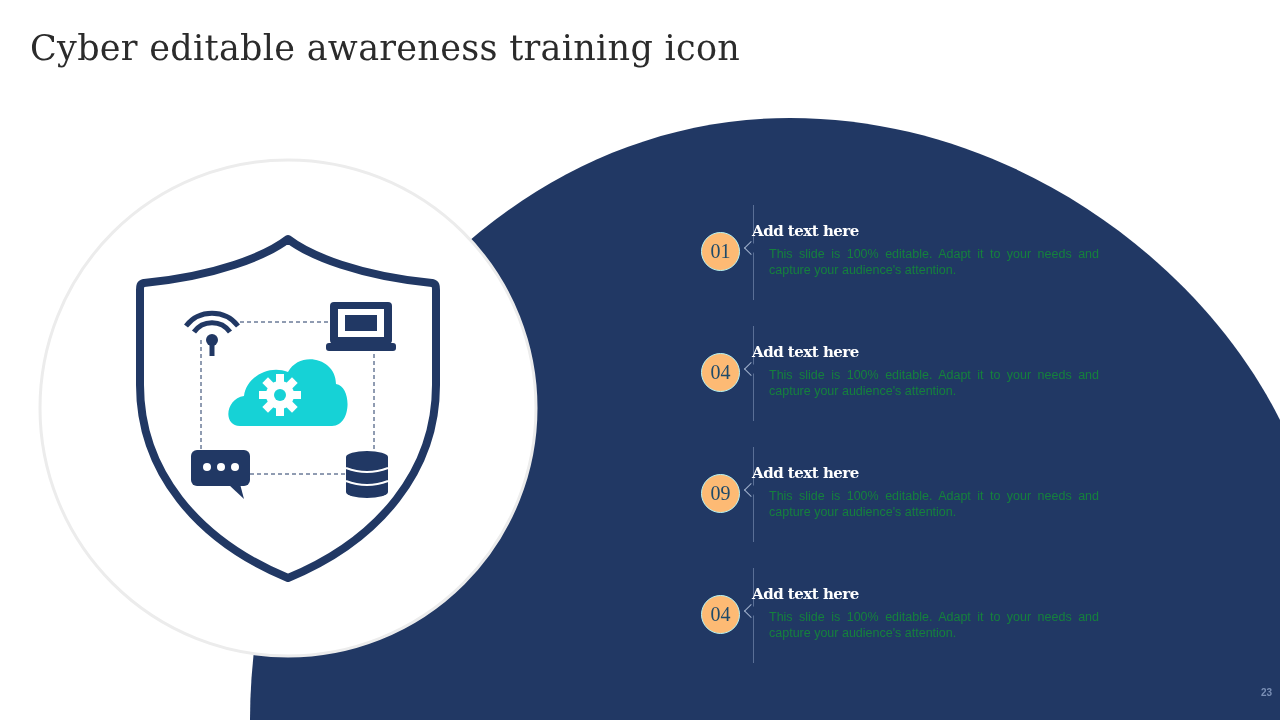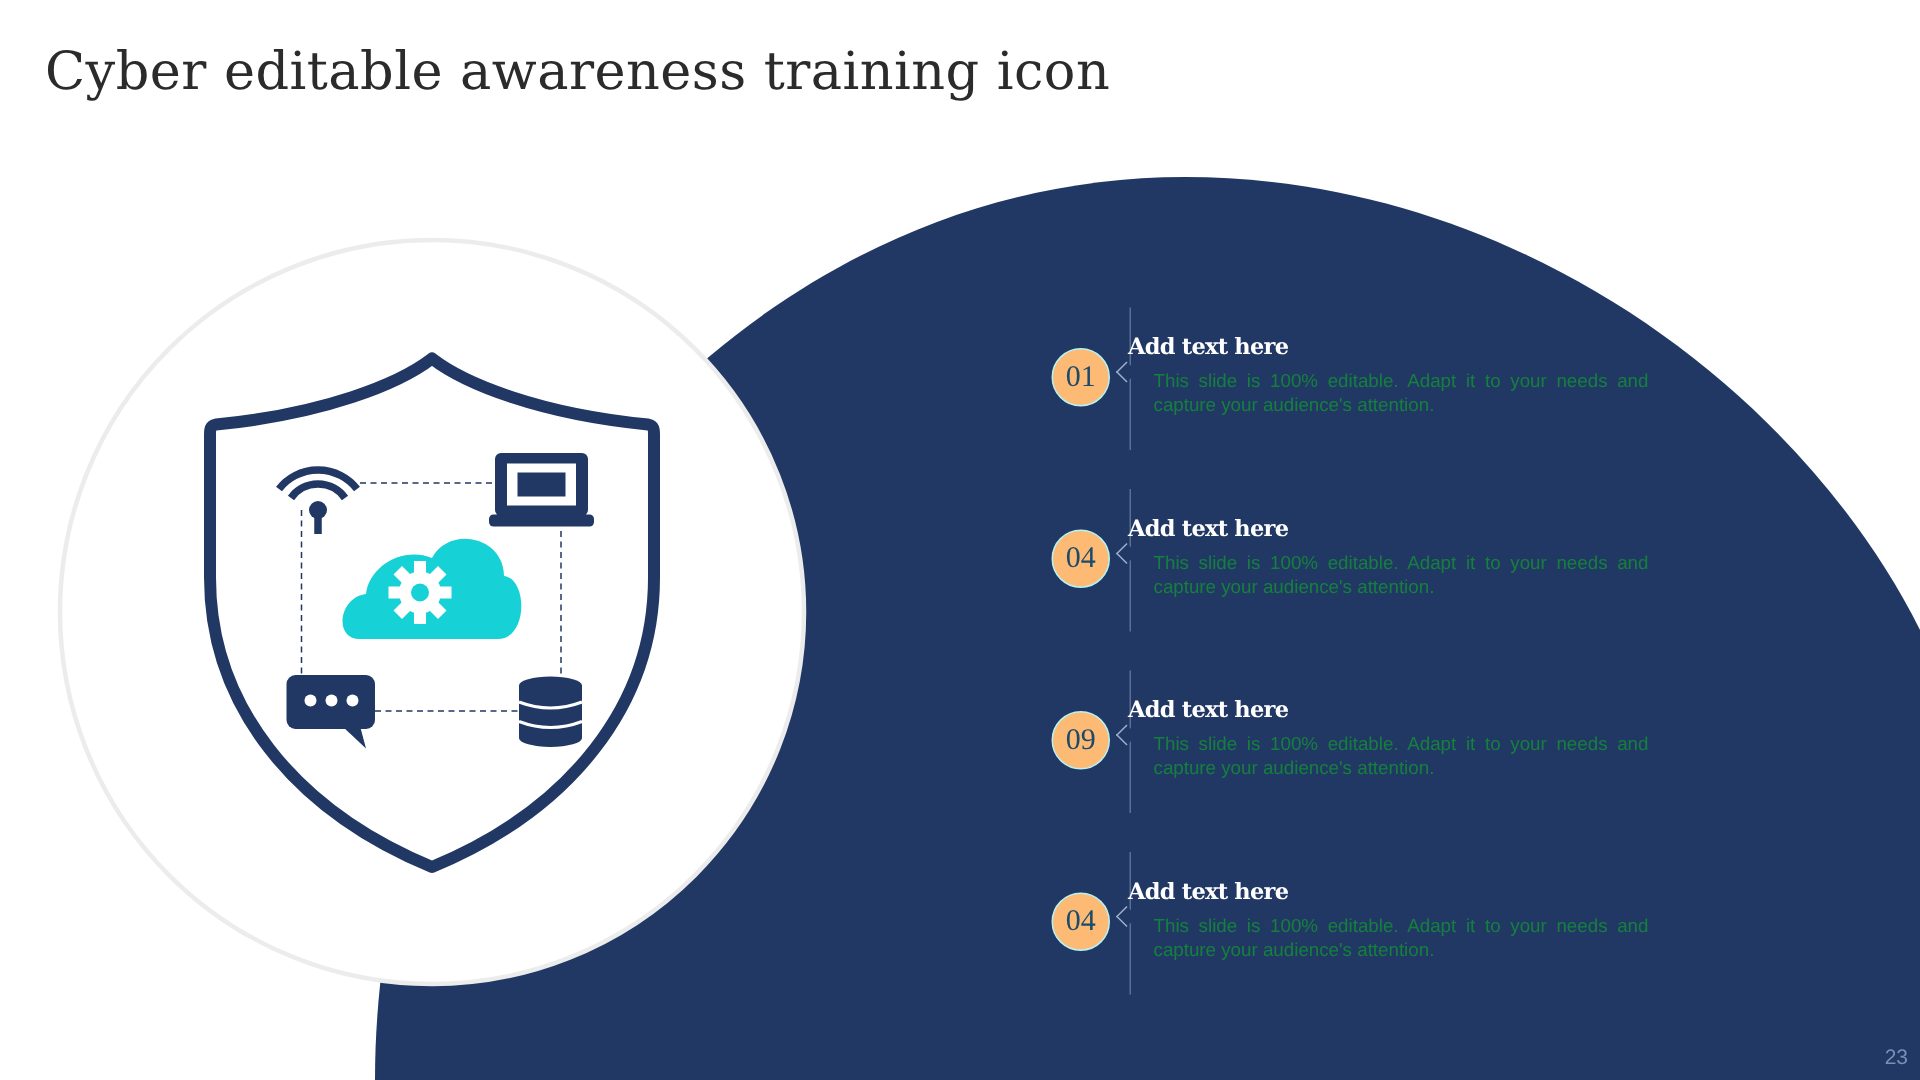--- a/index.html
+++ b/index.html
@@ -5,21 +5,21 @@
   html, body { margin:0; padding:0; }
   body { width:1280px; height:720px; position:relative; overflow:hidden; background:#ffffff; font-family:"Liberation Sans", sans-serif; }
   .title { position:absolute; left:30px; top:28px; font-family:"DejaVu Serif", "Liberation Serif", serif; font-size:35px; color:#2b2b2b; letter-spacing:0.3px; margin:0; font-weight:normal; }
   .bg-svg { position:absolute; left:0; top:0; }
   .item { position:absolute; left:700px; width:420px; height:95px; }
   .vline { position:absolute; left:53px; top:0; width:1px; height:95px; background:#5a6f96; }
   .chev { position:absolute; left:46px; top:38px; width:9px; height:9px; border-left:1px solid #9fb0cc; border-bottom:1px solid #9fb0cc; transform:rotate(45deg); background:#213864; }
   .num { position:absolute; left:1px; top:27px; width:37px; height:37px; border-radius:50%; background:#fdba74; border:1px solid #b6f3f4; color:#1e4a6a; font-family:"Liberation Serif", serif; font-size:20px; line-height:37px; text-align:center; }
   .head { position:absolute; left:52px; top:17px; font-family:"DejaVu Serif", serif; font-weight:bold; font-size:15px; color:#ffffff; letter-spacing:-0.5px; }
   .desc { position:absolute; left:69px; top:41px; width:330px; font-size:12.5px; line-height:16px; color:#15803d; text-align:justify; }
-  .pagenum { position:absolute; right:8px; bottom:8px; font-size:14px; color:#7a8fb5; }
+  .pagenum { position:absolute; right:8px; bottom:22px; font-size:10px; color:#7a8fb5;font-weight:bold; }
 </style>
 </head>
 <body>
 
 <svg class="bg-svg" width="1280" height="720" viewBox="0 0 1280 720">
   <path d="M250,720 C250,420 480,118 790,118 C1010,118 1200,260 1280,420 L1280,720 Z" fill="#213864"></path>
   <circle cx="288" cy="408" r="248" fill="#ffffff" stroke="#ececec" stroke-width="3"></circle>
   <g>
     <path d="M288,239 C310,256 360,276 432,283 C436,284 436,286 436,290 L436,385 C436,470 380,540 288,578 C196,540 140,470 140,385 L140,290 C140,286 140,284 144,283 C216,276 266,256 288,239 Z" fill="none" stroke="#213864" stroke-width="8" stroke-linejoin="round"></path>
   </g>

